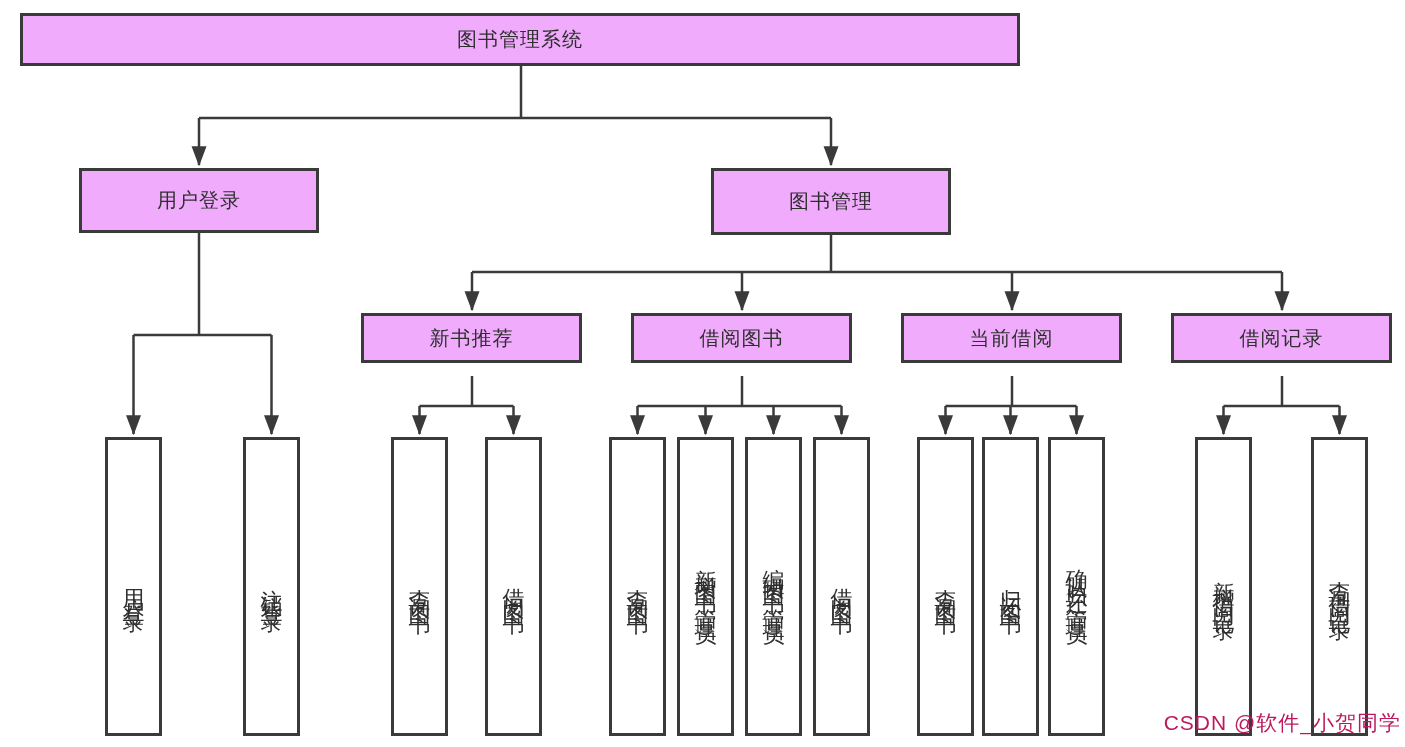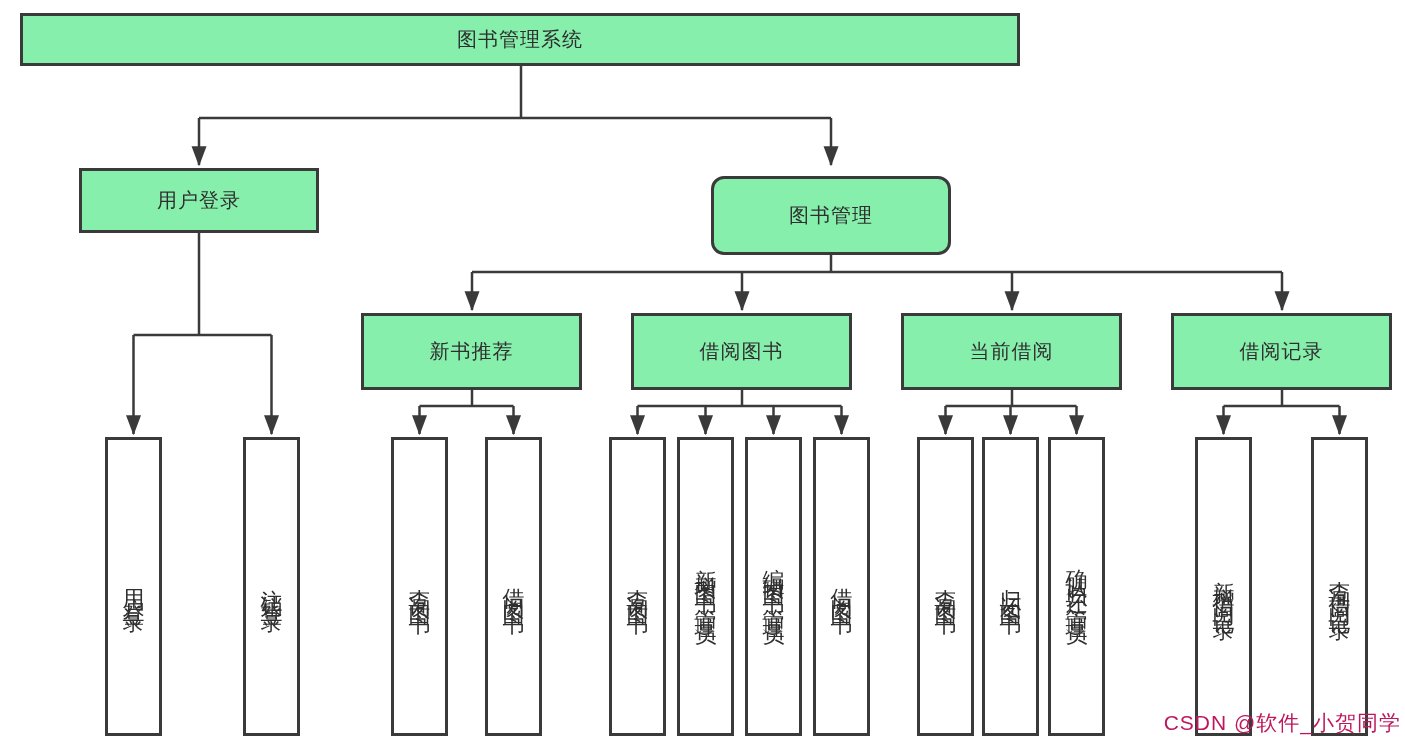--- a/index.html
+++ b/index.html
@@ -3,34 +3,34 @@
 <meta charset="utf-8">
 <style>
   html,body{margin:0;padding:0;background:#ffffff;}
   #canvas{
     position:relative;width:1405px;height:747px;background:#ffffff;overflow:hidden;
     font-family:"Liberation Sans","DejaVu Sans",sans-serif;color:#2f2f2f;
   }
   #edges{position:absolute;left:0;top:0;width:1405px;height:747px;pointer-events:none;}
   .edge{stroke:#3a3a3a;stroke-width:2.5;fill:none;}
   .hbox{
-    position:absolute;box-sizing:border-box;background:#86efac;
+    position:absolute;box-sizing:border-box;background:#f0abfc;
     border:3px solid #3a3a3a;display:flex;align-items:center;justify-content:center;
     font-size:20px;letter-spacing:1px;white-space:nowrap;
   }
   .vbox{
     position:absolute;box-sizing:border-box;background:#ffffff;
     border:3px solid #3a3a3a;display:flex;align-items:center;justify-content:center;
     top:437px;width:57px;height:299px;
   }
   .vtext{
     writing-mode:vertical-rl;text-orientation:mixed;
     font-size:22px;letter-spacing:8px;line-height:1;white-space:nowrap;
   }
-  .lvl3{top:313px;width:221px;height:77px;}
+  .lvl3{top:313px;width:221px;height:50px;}
   #watermark{
     position:absolute;right:4px;top:709px;z-index:5;
     font-size:21px;color:#be185d;letter-spacing:1px;white-space:nowrap;
   }
 </style>
 </head>
 <body>
 
 <div id="canvas">
 
@@ -82,21 +82,21 @@
     <path class="edge" d="M1339.5 406 V434" marker-end="url(#arw)"></path>
   </svg>
 
   <div class="hbox" style="left:20px;top:13px;width:1000px;height:53px;">
     <span>图书管理系统</span>
   </div>
 
   <div class="hbox" style="left:79px;top:168px;width:240px;height:65px;">
     <span>用户登录</span>
   </div>
-  <div class="hbox" style="left:711px;top:176px;width:240px;height:79px;border-radius:13px;">
+  <div class="hbox" style="left:711px;top:168px;width:240px;height:67px;">
     <span>图书管理</span>
   </div>
 
   <div class="hbox lvl3" style="left:361px;">
     <span>新书推荐</span>
   </div>
   <div class="hbox lvl3" style="left:631px;">
     <span>借阅图书</span>
   </div>
   <div class="hbox lvl3" style="left:901px;align-items:center;">

